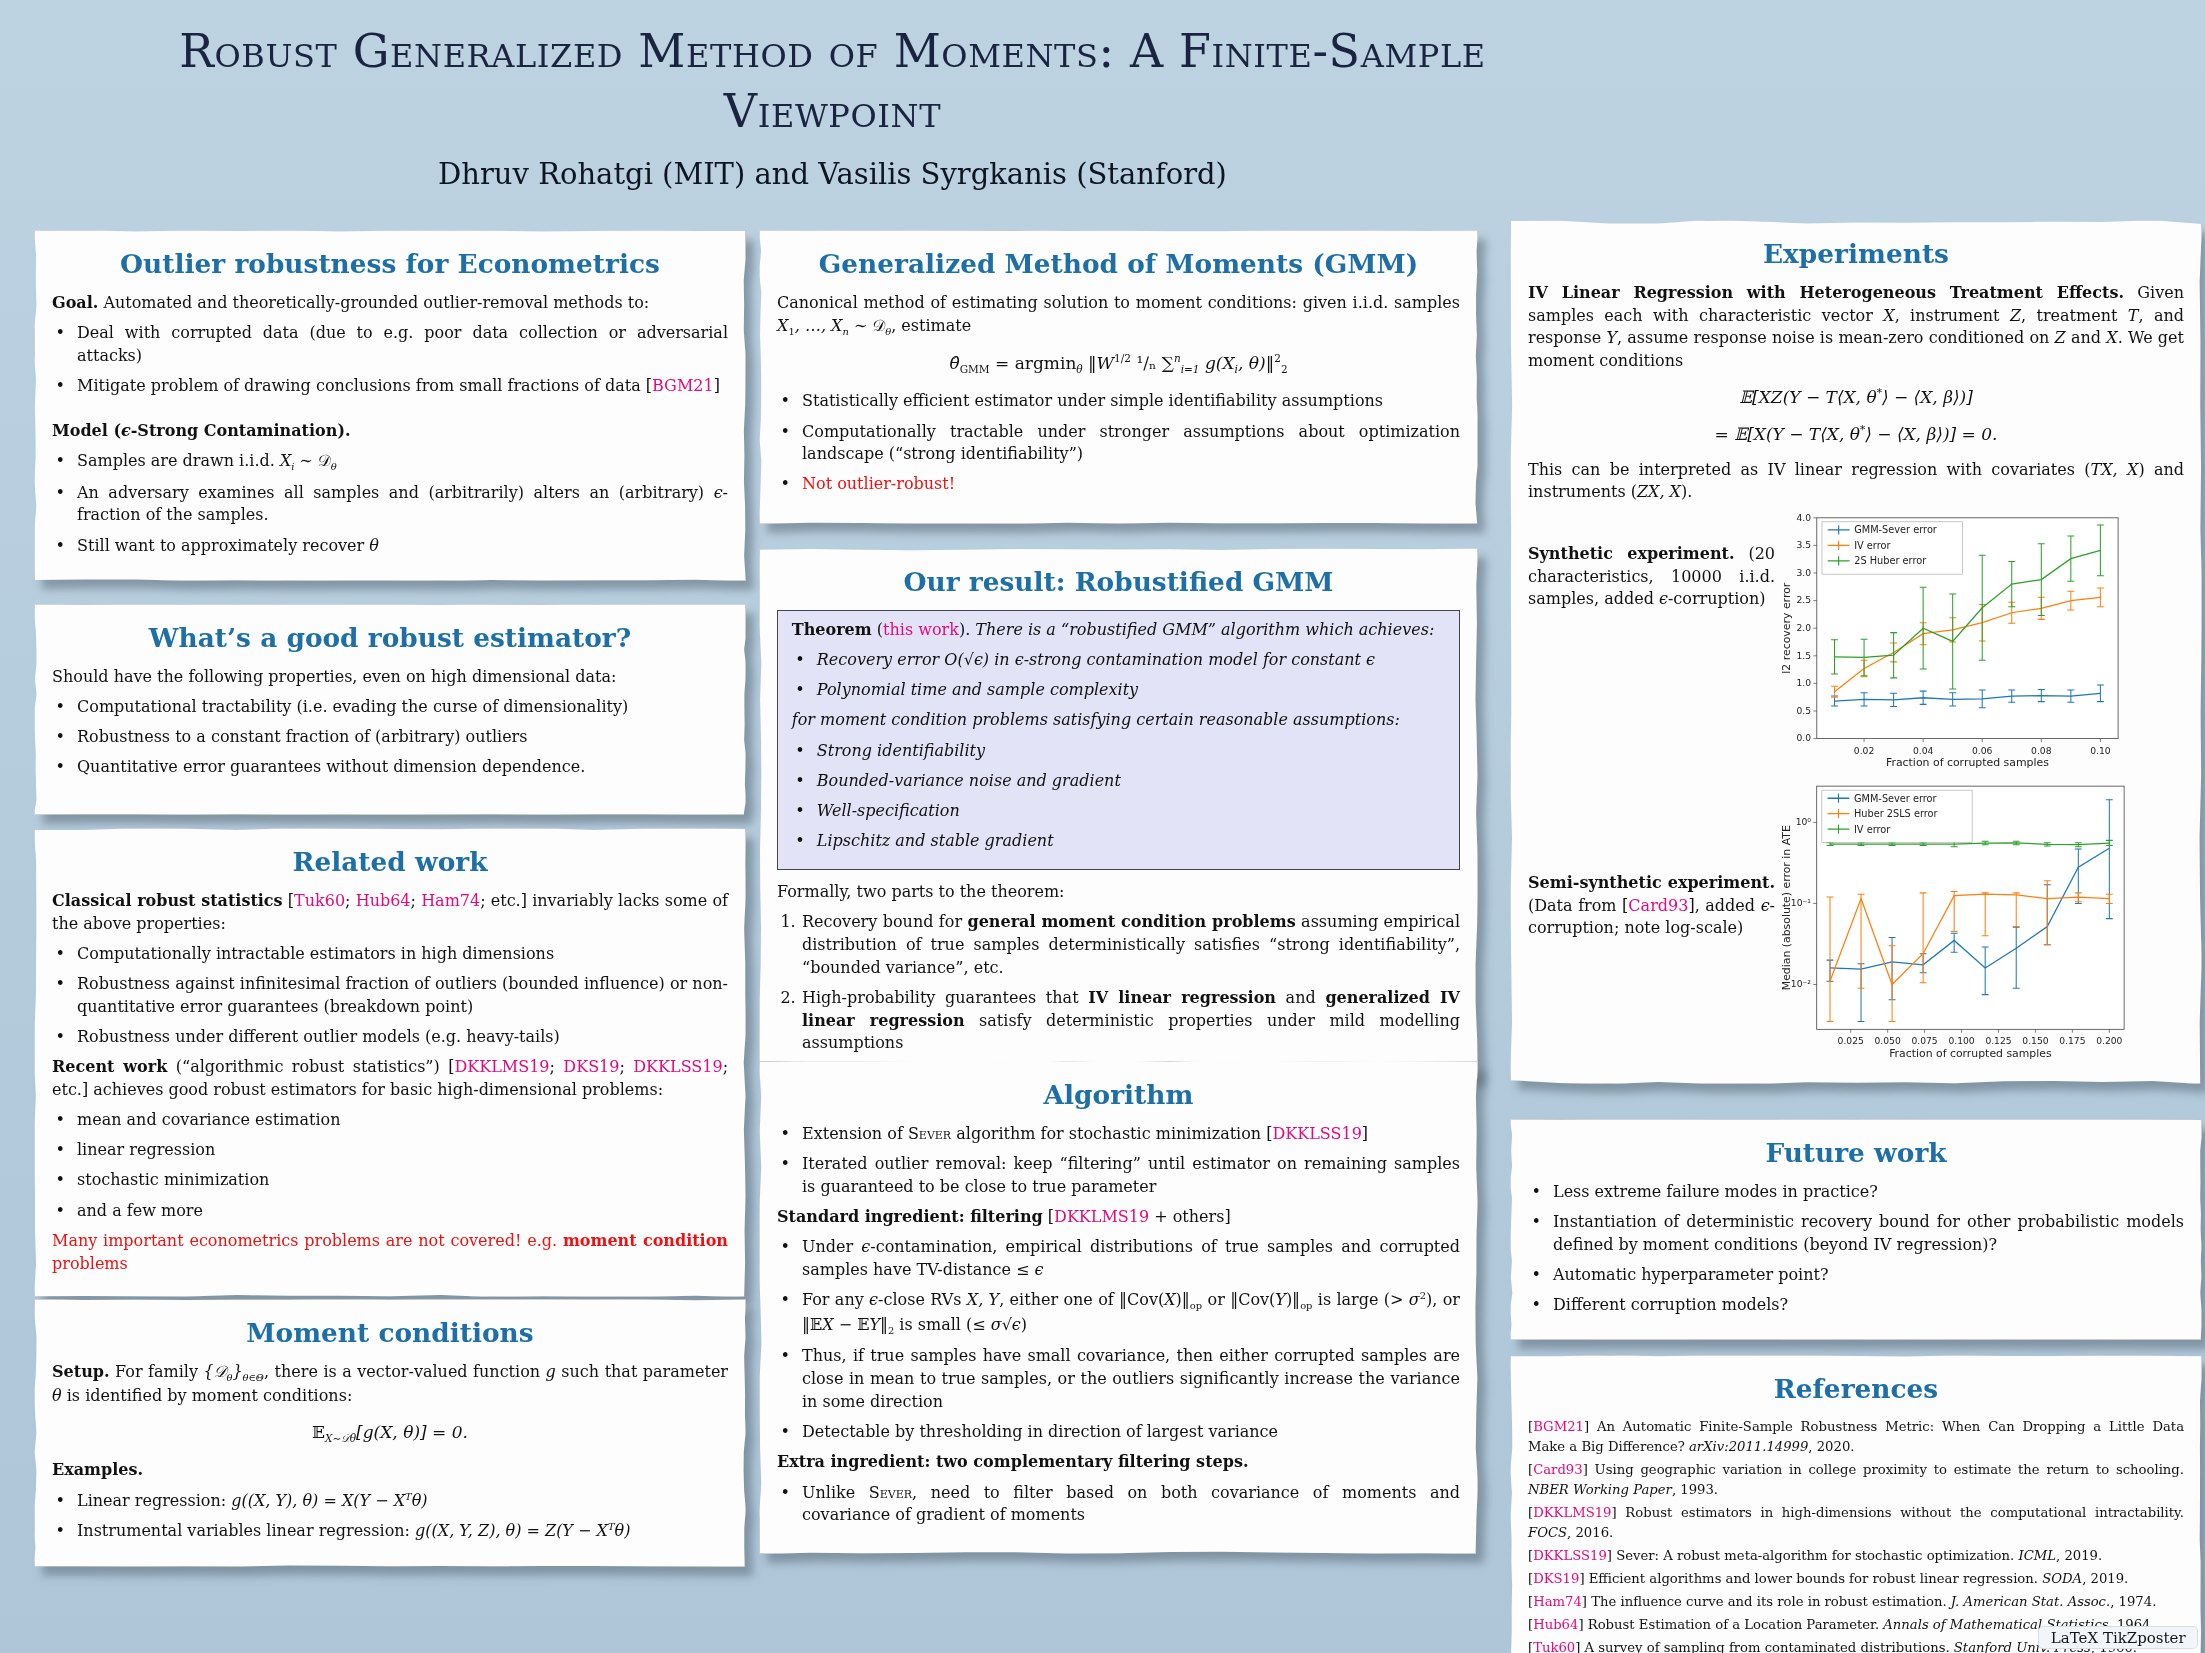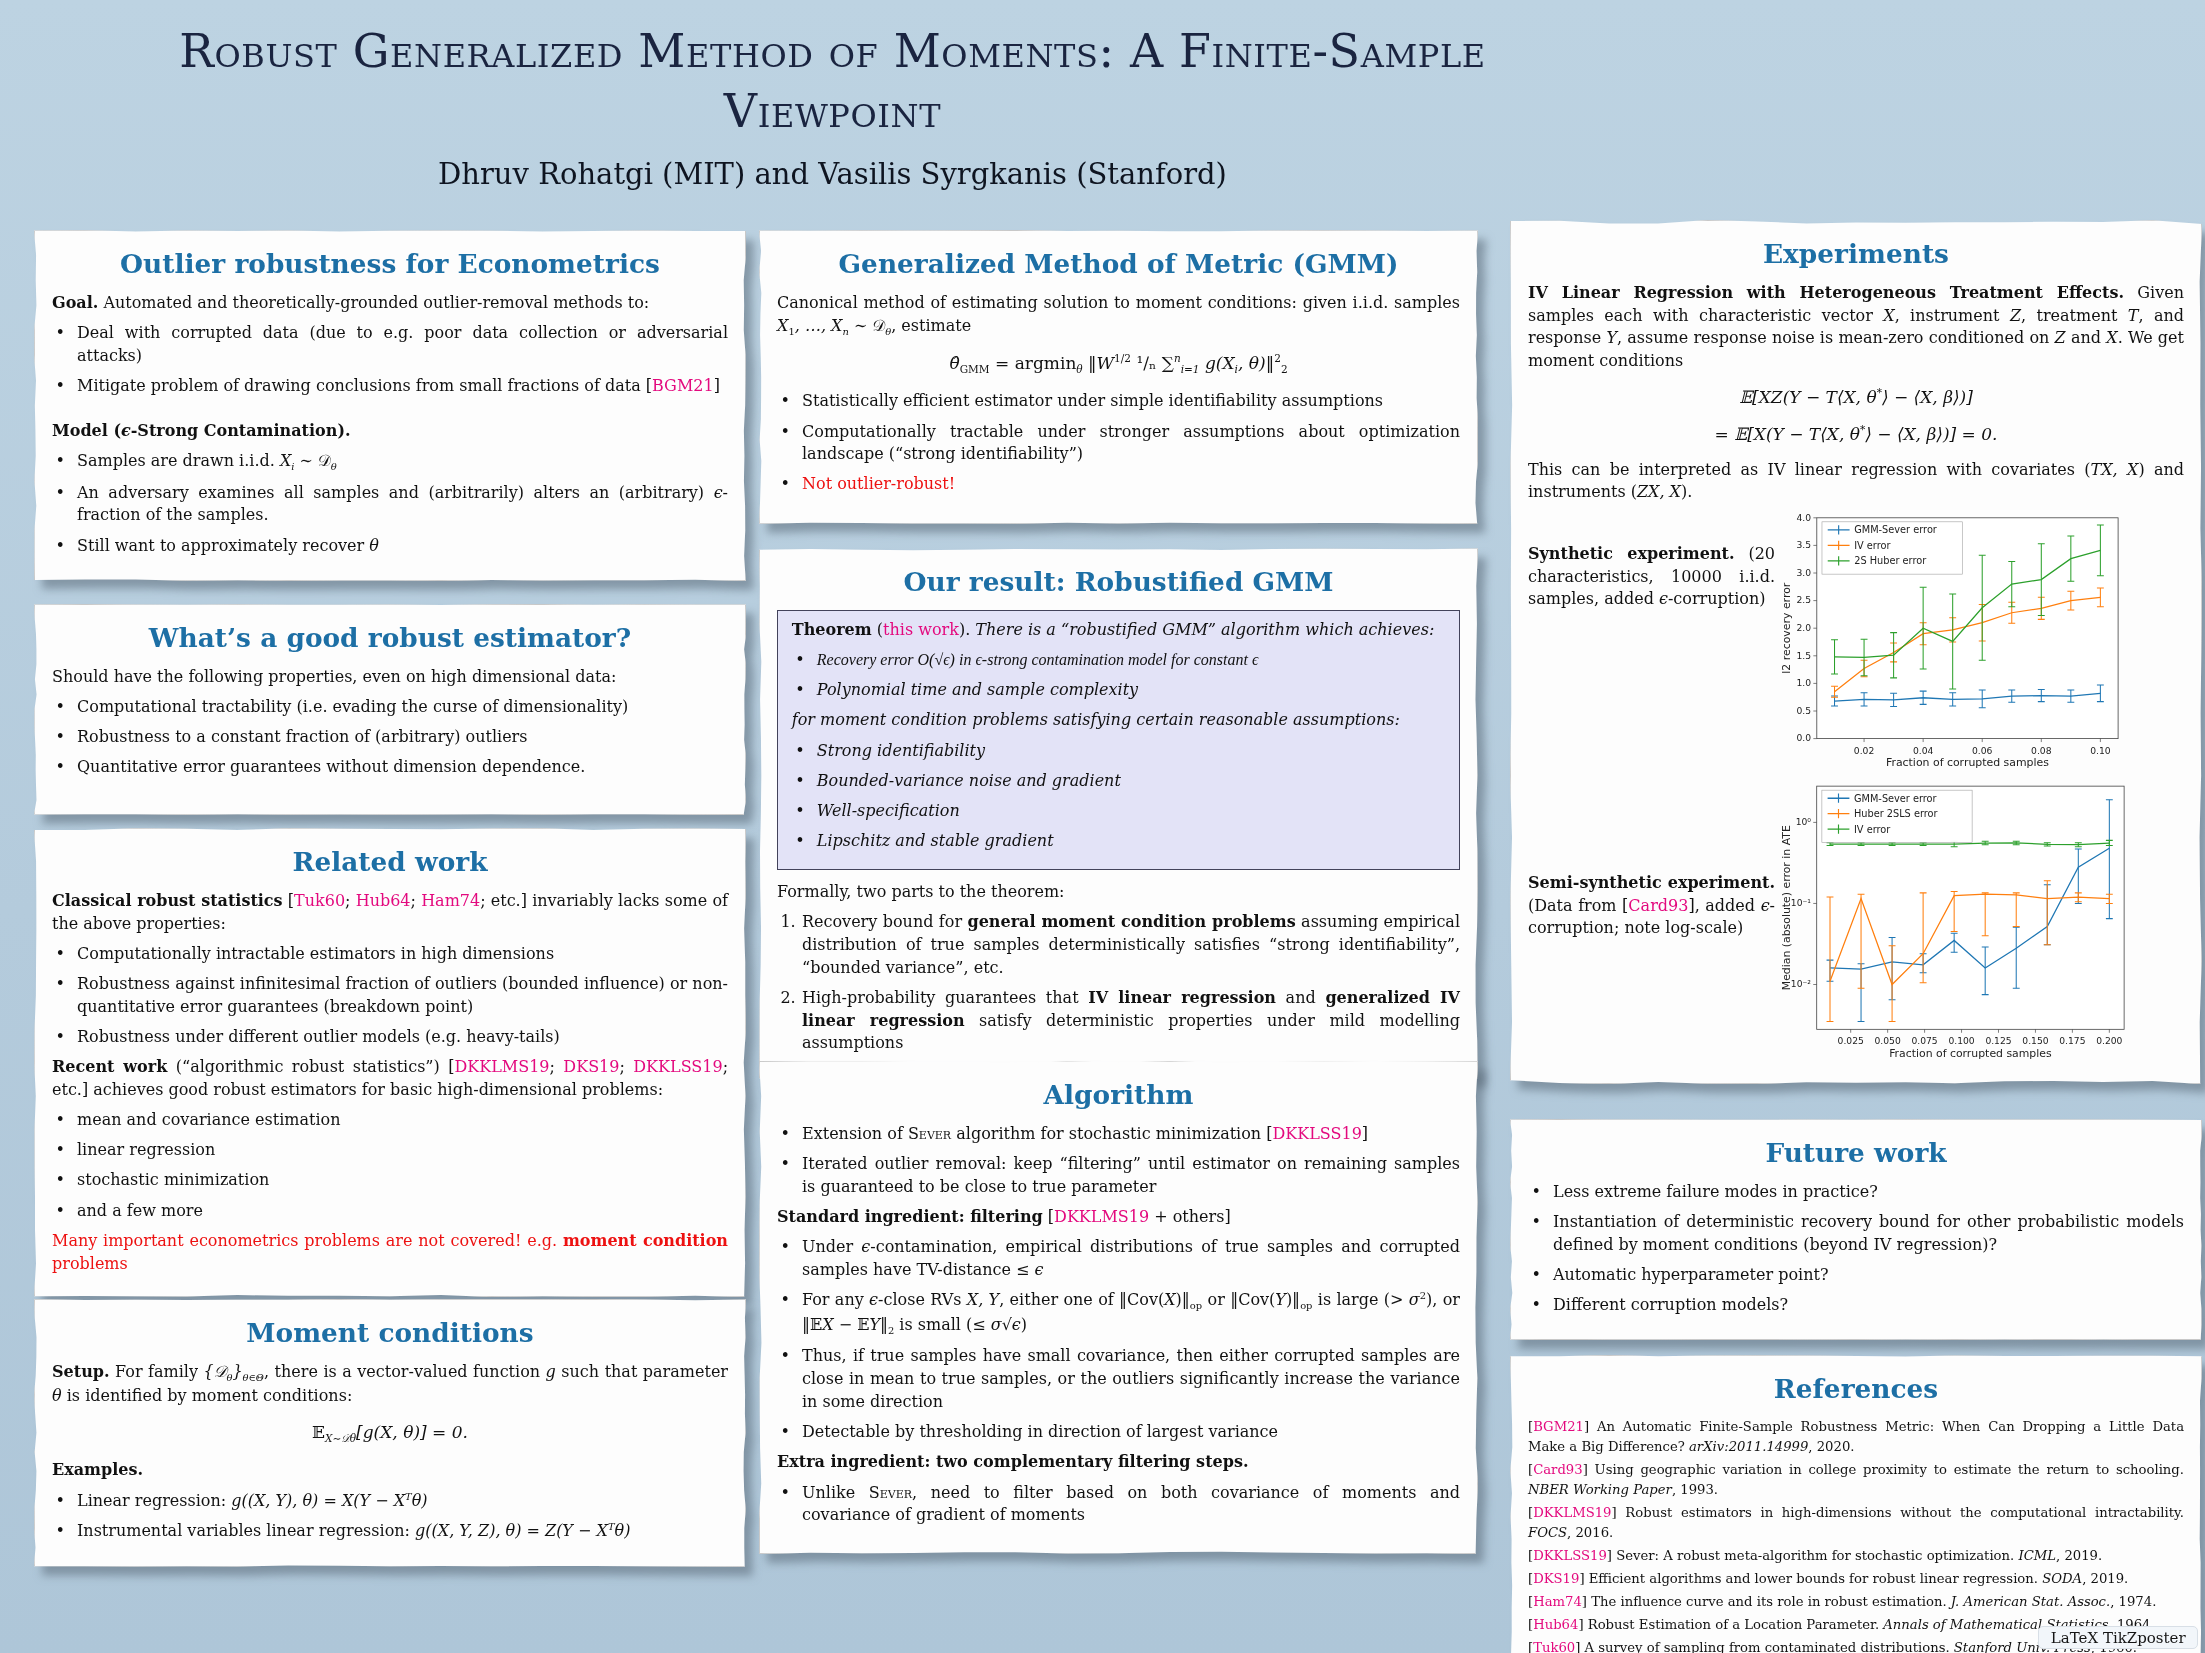--- a/index.html
+++ b/index.html
@@ -98,38 +98,38 @@
           <div class="blk c"><span>𝔼</span><sub style="font-style: italic;">X∼𝒟θ</sub><span style="font-style: italic;">[g(X, θ)] = 0.</span></div>
           <div class="blk p"><span style="font-weight: bold;">Examples.</span></div>
           <div class="blk li"><span class="mk">•</span><span><span>Linear regression: </span><span style="font-style: italic;">g((X, Y), θ) = X(Y − X</span><sup style="font-style: italic;">T</sup><span style="font-style: italic;">θ)</span></span></div>
           <div class="blk li"><span class="mk">•</span><span><span>Instrumental variables linear regression: </span><span style="font-style: italic;">g((X, Y, Z), θ) = Z(Y − X</span><sup style="font-style: italic;">T</sup><span style="font-style: italic;">θ)</span></span></div>
         </div>
     </section>
   </div>
 
   <div class="pw" style="left:759px;top:230px;width:719px">
     <section class="panel" style="min-height: 294px; clip-path: polygon(0% 0.2%, 7.14% 0.28%, 14.29% 0.09%, 21.43% 0.18%, 28.57% 0.07%, 35.71% 0.01%, 42.86% 0.35%, 50% 0.26%, 57.14% 0.39%, 64.29% 0.44%, 71.43% 0.13%, 78.57% 0.07%, 85.71% 0.19%, 92.86% 0.33%, 100% 0.13%, 99.8% 7.14%, 99.89% 14.29%, 99.74% 21.43%, 99.73% 28.57%, 99.84% 35.71%, 99.7% 42.86%, 99.84% 50%, 99.81% 57.14%, 99.98% 64.29%, 99.99% 71.43%, 99.99% 78.57%, 99.72% 85.71%, 99.65% 92.86%, 99.89% 100%, 92.86% 99.79%, 85.71% 99.7%, 78.57% 99.63%, 71.43% 99.76%, 64.29% 99.77%, 57.14% 99.56%, 50% 99.85%, 42.86% 99.57%, 35.71% 99.92%, 28.57% 99.84%, 21.43% 99.83%, 14.29% 99.62%, 7.14% 99.56%, 0% 99.9%, 0.14% 92.86%, 0.23% 85.71%, 0.32% 78.57%, 0.09% 71.43%, 0.26% 64.29%, 0.29% 57.14%, 0.3% 50%, 0.24% 42.86%, 0.15% 35.71%, 0.2% 28.57%, 0.32% 21.43%, 0.03% 14.29%, 0.29% 7.14%);">
-      <h2 class="ptitle">Generalized Method of Metric (GMM)</h2>
+      <h2 class="ptitle">Generalized Method of Moments (GMM)</h2>
       <div class="body">
           <div class="blk p"><span>Canonical method of estimating solution to moment conditions: given i.i.d. samples </span><span style="font-style: italic;">X</span><sub>1</sub><span style="font-style: italic;">, …, X</span><sub style="font-style: italic;">n</sub><span> ∼ 𝒟</span><sub style="font-style: italic;">θ</sub><span>, estimate</span></div>
           <div class="blk c"><span style="font-style: italic;">θ̂</span><sub>GMM</sub><span> = argmin</span><sub style="font-style: italic;">θ</sub><span> ‖</span><span style="font-style: italic;">W</span><sup>1/2</sup><span> ¹∕ₙ ∑</span><sup style="font-style: italic;">n</sup><sub style="font-style: italic;">i=1</sub><span style="font-style: italic;"> g(X</span><sub style="font-style: italic;">i</sub><span style="font-style: italic;">, θ)</span><span>‖</span><sup>2</sup><sub>2</sub></div>
           <div class="blk li"><span class="mk">•</span><span><span>Statistically efficient estimator under simple identifiability assumptions</span></span></div>
           <div class="blk li"><span class="mk">•</span><span><span>Computationally tractable under stronger assumptions about optimization landscape (“strong identifiability”)</span></span></div>
           <div class="blk li"><span class="mk">•</span><span><span style="color: rgb(237, 17, 17);">Not outlier-robust!</span></span></div>
         </div>
     </section>
   </div>
 
   <div class="pw" style="left:759px;top:548px;width:719px">
     <section class="panel" style="min-height: 494px; clip-path: polygon(0% 0.33%, 7.14% 0.21%, 14.29% 0.35%, 21.43% 0.41%, 28.57% 0.35%, 35.71% 0.21%, 42.86% 0.22%, 50% 0.27%, 57.14% 0.22%, 64.29% 0.38%, 71.43% 0.17%, 78.57% 0.12%, 85.71% 0.2%, 92.86% 0.23%, 100% 0.09%, 99.76% 7.14%, 99.85% 14.29%, 99.74% 21.43%, 99.65% 28.57%, 99.82% 35.71%, 99.92% 42.86%, 99.74% 50%, 99.92% 57.14%, 99.95% 64.29%, 99.87% 71.43%, 99.66% 78.57%, 99.67% 85.71%, 99.89% 92.86%, 99.96% 100%, 92.86% 99.59%, 85.71% 99.57%, 78.57% 99.93%, 71.43% 99.74%, 64.29% 99.66%, 57.14% 99.79%, 50% 99.85%, 42.86% 99.95%, 35.71% 99.79%, 28.57% 99.74%, 21.43% 99.81%, 14.29% 99.75%, 7.14% 99.66%, 0% 99.94%, 0.07% 92.86%, 0.09% 85.71%, 0.23% 78.57%, 0.28% 71.43%, 0.17% 64.29%, 0.14% 57.14%, 0.26% 50%, 0.32% 42.86%, 0.27% 35.71%, 0.15% 28.57%, 0.32% 21.43%, 0.06% 14.29%, 0.12% 7.14%);">
       <h2 class="ptitle">Our result: Robustified GMM</h2>
       <div class="body">
         <div class="theorem">
             <div class="blk p"><span style="font-weight: bold;">Theorem</span><span> (</span><span style="color: rgb(227, 9, 126);">this work</span><span>).</span><span style="font-style: italic;"> There is a “robustified GMM” algorithm which achieves:</span></div>
-            <div class="blk li"><span class="mk">•</span><span><span style="font-style: italic; font-family: Liberation Serif, serif;">Recovery error O(√ϵ) in ϵ-strong contamination model for constant ϵ</span></span></div>
+            <div class="blk li"><span class="mk">•</span><span><span style="font-style: italic;">Recovery error O(√ϵ) in ϵ-strong contamination model for constant ϵ</span></span></div>
             <div class="blk li"><span class="mk">•</span><span><span style="font-style: italic;">Polynomial time and sample complexity</span></span></div>
             <div class="blk p"><span style="font-style: italic;">for moment condition problems satisfying certain reasonable assumptions:</span></div>
             <div class="blk li"><span class="mk">•</span><span><span style="font-style: italic;">Strong identifiability</span></span></div>
             <div class="blk li"><span class="mk">•</span><span><span style="font-style: italic;">Bounded-variance noise and gradient</span></span></div>
             <div class="blk li"><span class="mk">•</span><span><span style="font-style: italic;">Well-specification</span></span></div>
             <div class="blk li"><span class="mk">•</span><span><span style="font-style: italic;">Lipschitz and stable gradient</span></span></div>
           </div>
         <div>
             <div class="blk p"><span>Formally, two parts to the theorem:</span></div>
             <div class="blk li"><span class="mk">1.</span><span><span>Recovery bound for </span><span style="font-weight: bold;">general moment condition problems</span><span> assuming empirical distribution of true samples deterministically satisfies “strong identifiability”, “bounded variance”, etc.</span></span></div>

